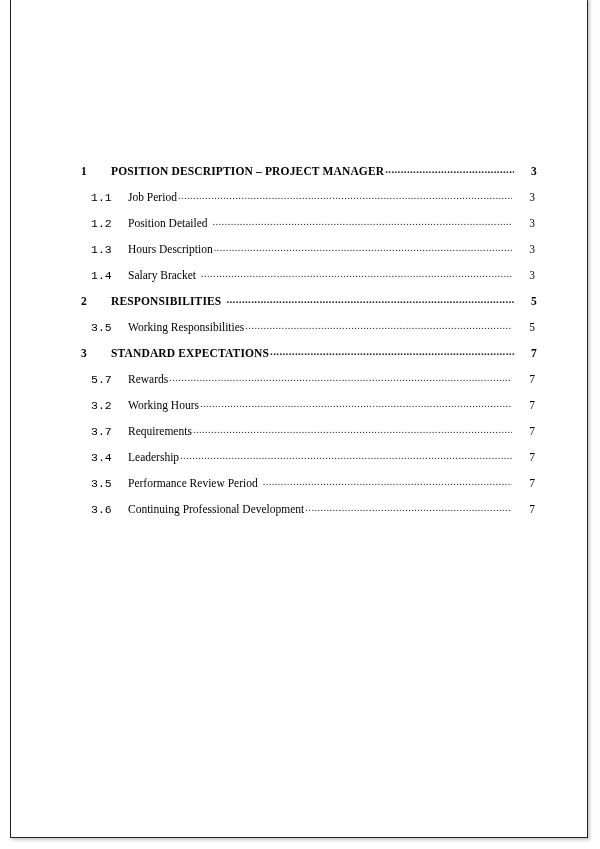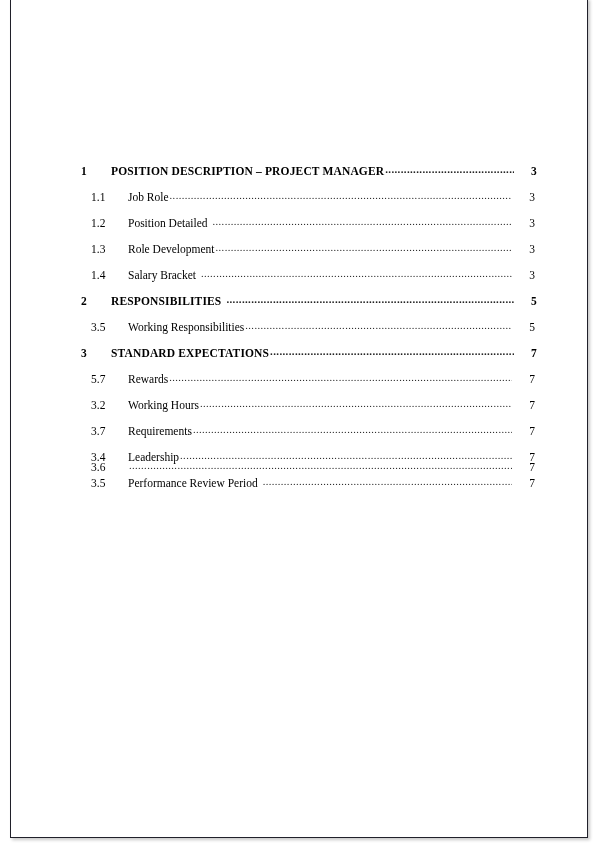--- a/index.html
+++ b/index.html
@@ -99,21 +99,21 @@
   .lvl1 .toc-num   { width: 30px; margin-left: 22px; }
   .lvl1 .toc-label { }
   .lvl1 .toc-page  { width: 22px; padding-right: 2px; }
   .lvl1 .toc-dots::after { font-size: 11px; letter-spacing: 0.35px; }
 
   
   .lvl2 {
     font-weight: normal;
     font-size: 11.5px;
   }
-  .lvl2 .toc-num   { width: 37px; margin-left: 32px; }
+  .lvl2 .toc-num   { width: 37px; margin-left: 32px; font-family: Liberation Mono, monospace; }
   .lvl2 .toc-label { }
   .lvl2 .toc-page  { width: 22px; padding-right: 4px; }
 
   
   .footer {
     position: absolute;
     left: 48px;
     right: 50px;
     top: 778px;
     display: flex;
@@ -141,33 +141,33 @@
 
     <div class="toc" id="toc-root">
         <div class="toc-row lvl1">
           <span class="toc-num">1</span>
           <span class="toc-label">POSITION DESCRIPTION – PROJECT MANAGER</span>
           <span class="toc-dots"></span>
           <span class="toc-page">3</span>
         </div>
         <div class="toc-row lvl2">
           <span class="toc-num">1.1</span>
-          <span class="toc-label">Job Role</span>
+          <span class="toc-label">Job Period</span>
           <span class="toc-dots"></span>
           <span class="toc-page">3</span>
         </div>
         <div class="toc-row lvl2">
           <span class="toc-num">1.2</span>
           <span class="toc-label">Position Detailed</span>
           <span class="toc-dots" style="margin-left: 5px;"></span>
           <span class="toc-page">3</span>
         </div>
         <div class="toc-row lvl2">
           <span class="toc-num">1.3</span>
-          <span class="toc-label">Role Development</span>
+          <span class="toc-label">Hours Description</span>
           <span class="toc-dots"></span>
           <span class="toc-page">3</span>
         </div>
         <div class="toc-row lvl2">
           <span class="toc-num">1.4</span>
           <span class="toc-label">Salary Bracket</span>
           <span class="toc-dots" style="margin-left: 5px;"></span>
           <span class="toc-page">3</span>
         </div>
         <div class="toc-row lvl1">
@@ -213,20 +213,21 @@
           <span class="toc-page">7</span>
         </div>
         <div class="toc-row lvl2">
           <span class="toc-num">3.5</span>
           <span class="toc-label">Performance Review Period</span>
           <span class="toc-dots" style="margin-left: 5px;"></span>
           <span class="toc-page">7</span>
         </div>
         <div class="toc-row lvl2">
           <span class="toc-num">3.6</span>
+          <span class="toc-label">Continuing Professional Development</span>
           <span class="toc-dots"></span>
           <span class="toc-page">7</span>
         </div>
       </div>
 
 
   </div>
 </div>
 
 </body></html>

